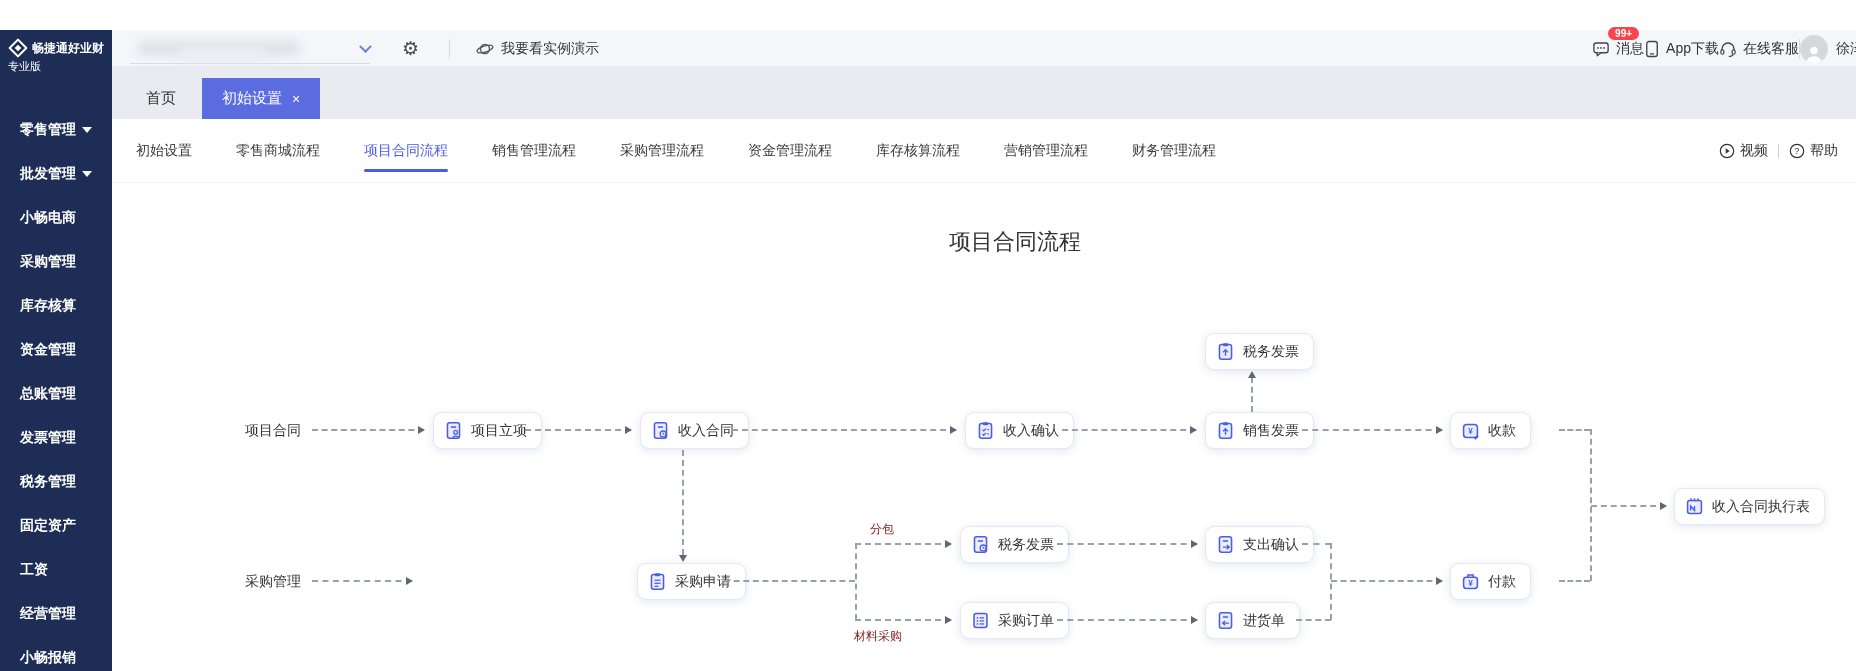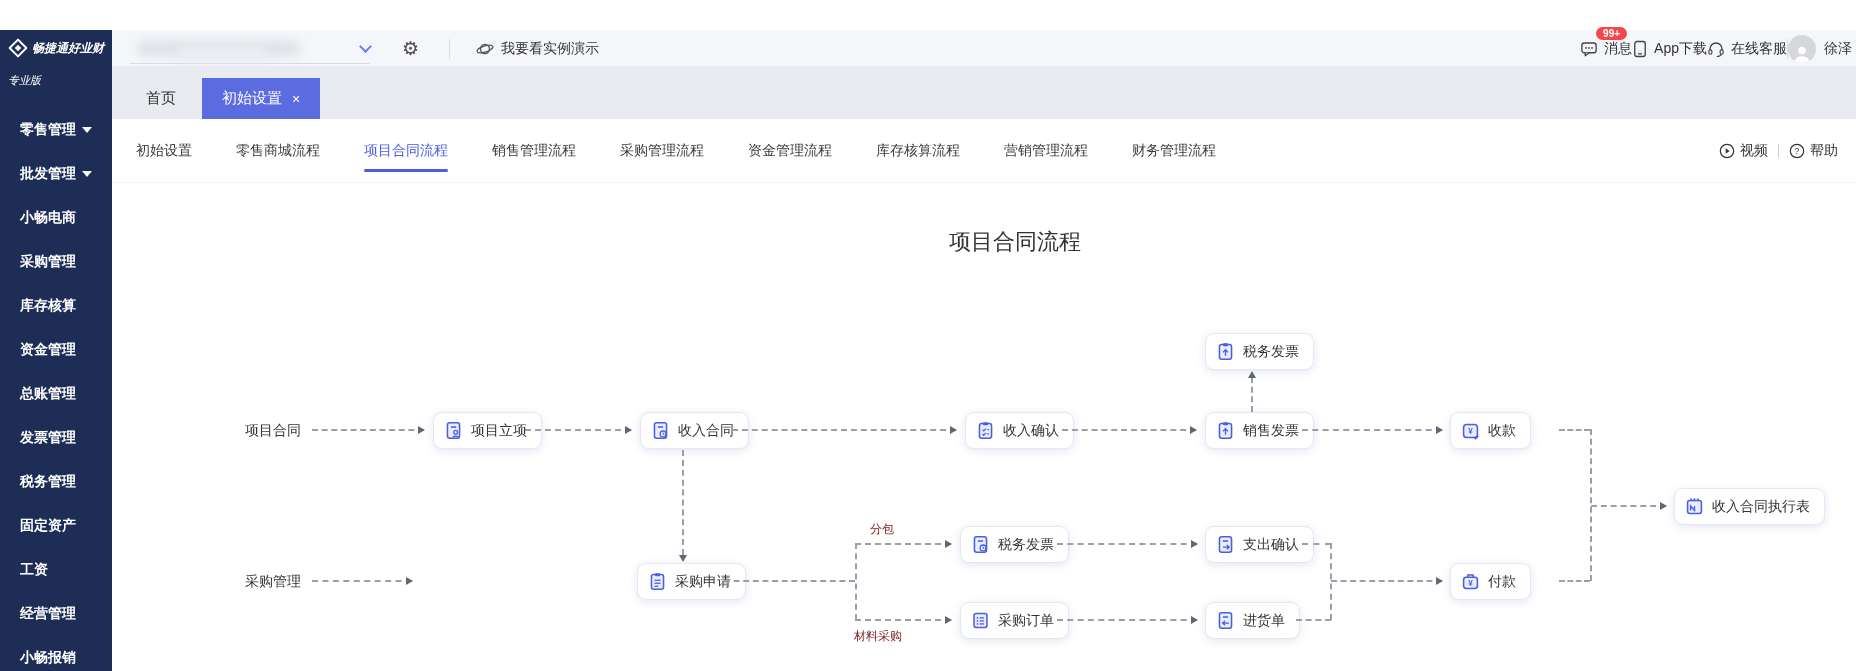--- a/index.html
+++ b/index.html
@@ -10,32 +10,32 @@
   
   .topbar { position:absolute; left:0; top:30px; width:1856px; height:37px; background:#f5f6f9; display:flex; align-items:center; }
   .topbar-left { display:flex; align-items:center; margin-left:130px; }
   .company-select { position:relative; width:240px; height:30px; border-bottom:1px solid #d9dbe2; display:flex; align-items:center; }
   .blur-blob { width:165px; height:15px; margin-left:8px; background:#dfe1e8; border-radius:4px; filter:blur(5px); }
   .blur-blob2 { width:90px; height:13px; margin-left:-120px; margin-top:10px; background:#eceef3; border-radius:4px; filter:blur(4px); }
   .chevron { width:9px; height:9px; border-right:2px solid #6b7bf0; border-bottom:2px solid #6b7bf0; transform:rotate(45deg); margin:-4px 0 0 95px; }
   .gear { font-size:19px; color:#4a4a4a; margin-left:32px; line-height:1; }
   .tb-divider { width:1px; height:20px; background:#d9dbe2; margin:0 26px 0 30px; }
   .demo-link { display:flex; align-items:flex-end; gap:7px; font-size:14px; color:#333; cursor:pointer; }
-  .topbar-right { margin-left:auto; display:flex; align-items:center; padding-right:14px; }
+  .topbar-right { margin-left:auto; display:flex; align-items:center; padding-right:2px; }
   .tb-item { display:flex; align-items:center; gap:6px; font-size:14px; color:#333; cursor:pointer; position:relative; }
   .badge { position:absolute; top:-13px; left:16px; background:#f5454d; color:#fff; font-size:10px; font-weight:bold; padding:1px 7px; border-radius:9px; white-space:nowrap; }
   .avatar { width:28px; height:28px; border-radius:50%; background:#d5d7db; display:flex; align-items:flex-end; justify-content:center; overflow:hidden; }
   .user { display:flex; align-items:center; gap:8px; font-size:14px; color:#333; margin-right:-10px; }
 
   
   .sidebar { position:absolute; left:0; top:30px; width:112px; height:641px; background:#1d2d55; z-index:6; color:#fff; }
-  .side-logo { padding:7px 8px 0 8px; height:64px;font-style:italic; }
+  .side-logo { padding:7px 8px 0 8px; height:64px; }
   .logo-row { display:flex; align-items:center; gap:4px; }
   .brand { font-size:12px; font-weight:bold; color:#fff; white-space:nowrap; letter-spacing:0; }
-  .edition { font-size:11px; color:#fff; margin-top:14px; }
+  .edition { font-size:11px; color:#fff; margin-top:0; }
   .menu { margin-top:14px; }
   .menu-item { height:44px; display:flex; align-items:center; padding-left:20px; font-size:14px; font-weight:bold; color:#fff; cursor:pointer; white-space:nowrap; }
   .caret { width:0; height:0; border-left:5px solid transparent; border-right:5px solid transparent; border-top:6px solid #fff; margin-left:6px; }
 
   
   .tabrow { position:absolute; left:112px; top:66px; width:1744px; height:53px; background:#e9ebf1; display:flex; align-items:flex-end; }
   .wtab { height:41px; display:flex; align-items:center; padding:0 26px; font-size:15px; color:#333; cursor:pointer; }
   .wtab.first { margin-left:8px; }
   .wtab.active { background:#5b6ce0; color:#fff; padding:0 20px; }
   .wtab .close { margin-left:10px; font-size:14px; color:#fff; cursor:pointer; }

